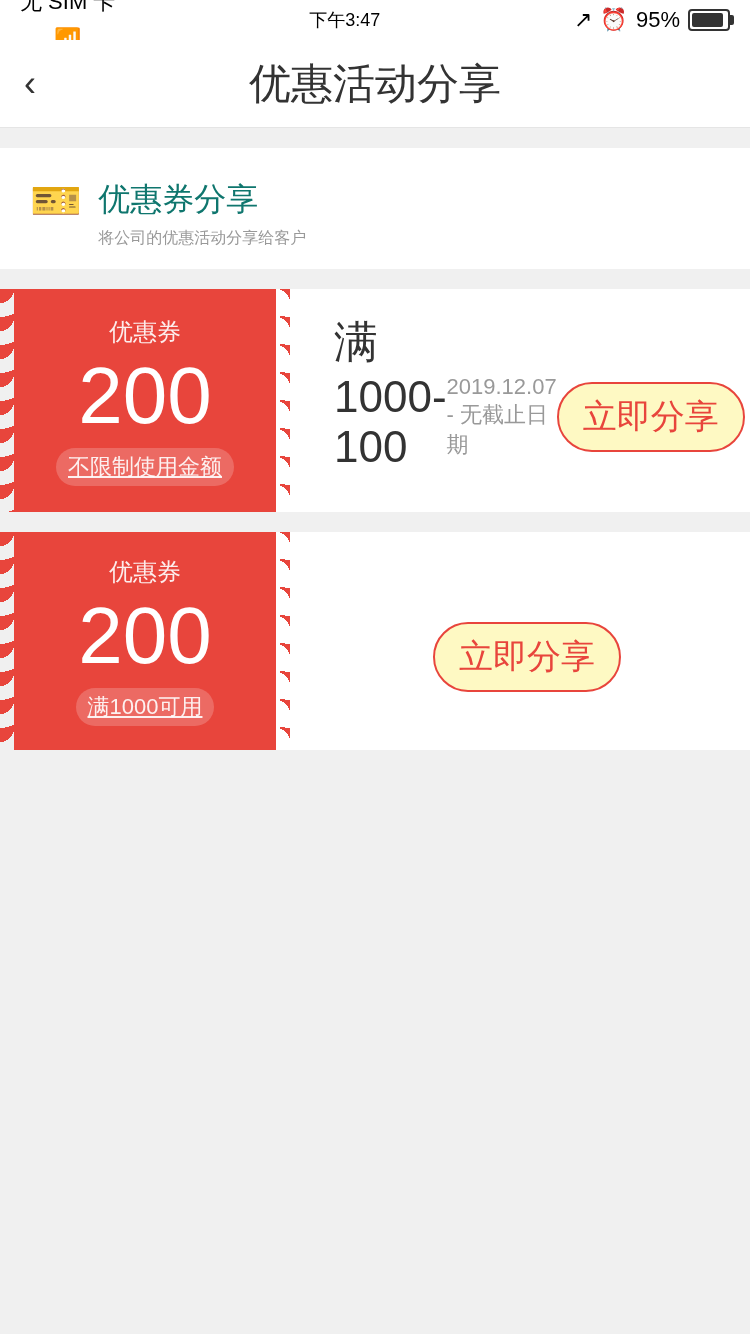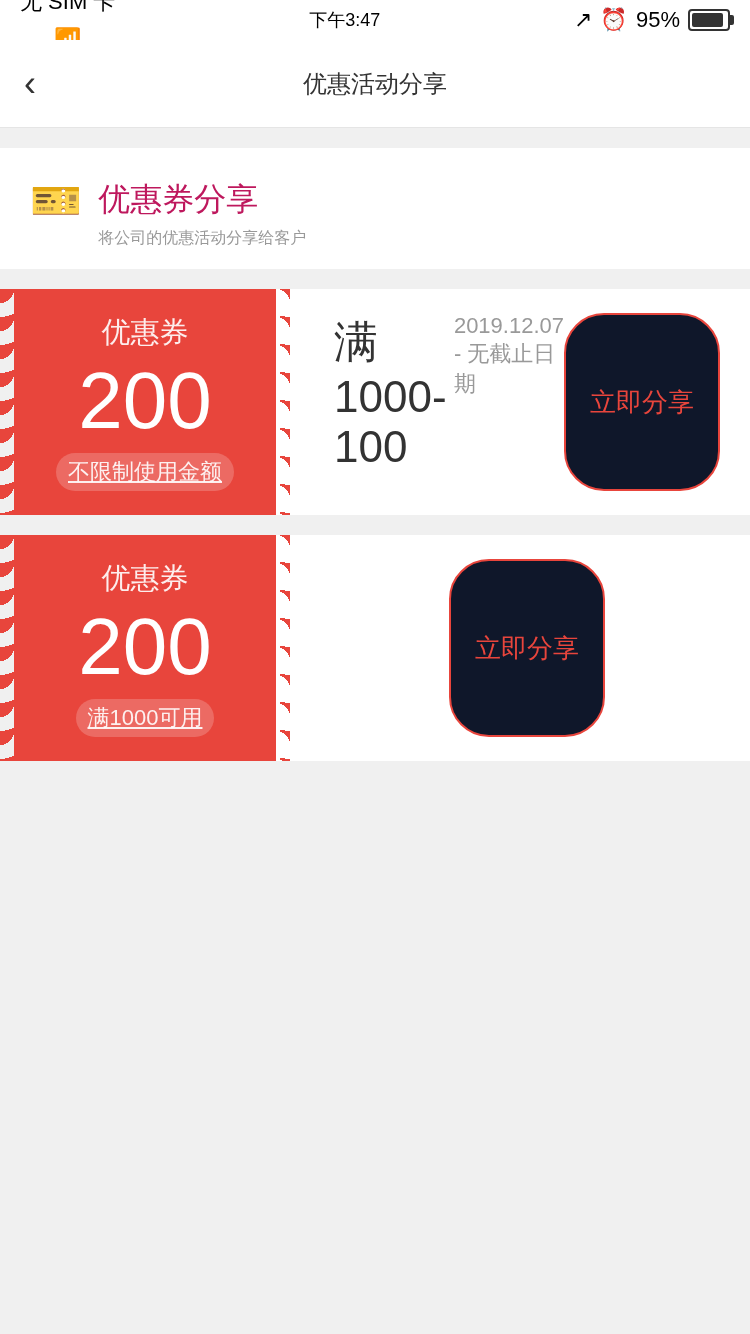--- a/index.html
+++ b/index.html
@@ -81,21 +81,21 @@
       border-bottom: 1px solid #e5e5e5;
     }
     .nav-back {
       position: absolute;
       left: 24px;
       font-size: 36px;
       color: #333;
       cursor: pointer;
     }
     .nav-title {
-      font-size: 24px;
+      font-size: 42px;
       font-weight: 500;
       color: #333;
     }
 
     
     .section-header {
       background: #fff;
       padding: 30px 30px 20px 30px;
       margin-top: 20px;
       display: flex;
@@ -104,21 +104,21 @@
     }
     .section-icon {
       font-size: 42px;
       line-height: 1;
       margin-top: 2px;
     }
     .section-text {}
     .section-title {
       font-size: 32px;
       font-weight: 500;
-      color: #be185d;
+      color: #0f766e;
     }
     .section-subtitle {
       font-size: 16px;
       color: #999;
       margin-top: 6px;
     }
 
     
     .coupon-list {
       margin-top: 20px;
@@ -175,21 +175,21 @@
       bottom: 0;
       width: 28px;
       background:
         repeating-radial-gradient(circle at 14px 0, transparent 0, transparent 14px, #f0f0f0 14px, #f0f0f0 28px);
       background-size: 28px 28px;
       background-position: 0 0;
       z-index: 2;
     }
 
     .coupon-label {
-      font-size: 29px;
+      font-size: 24px;
       color: rgba(255,255,255,0.9);
       margin-bottom: 8px;
     }
     .coupon-value {
       font-size: 80px;
       font-weight: 300;
       color: #fff;
       line-height: 1;
       margin-bottom: 12px;
     }
@@ -211,35 +211,37 @@
       padding: 24px 30px 24px 44px;
     }
     .coupon-name {
       font-size: 44px;
       font-weight: 500;
       color: #333;
       margin-bottom: 16px;
     }
     .coupon-meta {
       display: flex;
+      align-items: center;
       justify-content: space-between;
       gap: 0;
+      margin-top: 32px;
     }
     .coupon-date {
       font-size: 22px;
       color: #999;
       flex: 1;
     }
     .share-btn {
       border: 2px solid #e8453c;
       border-radius: 40px;
       padding: 10px 24px;
-      font-size: 26px;
+      font-size: 34px;
       color: #e8453c;
-      background: #0f172a;
+      background: #fef9c3;
       cursor: pointer;
       white-space: nowrap;
       flex-shrink: 0;
     }
 
     
     .bottom-area {
       flex: 1;
       background: #f0f0f0;
       min-height: 500px;

